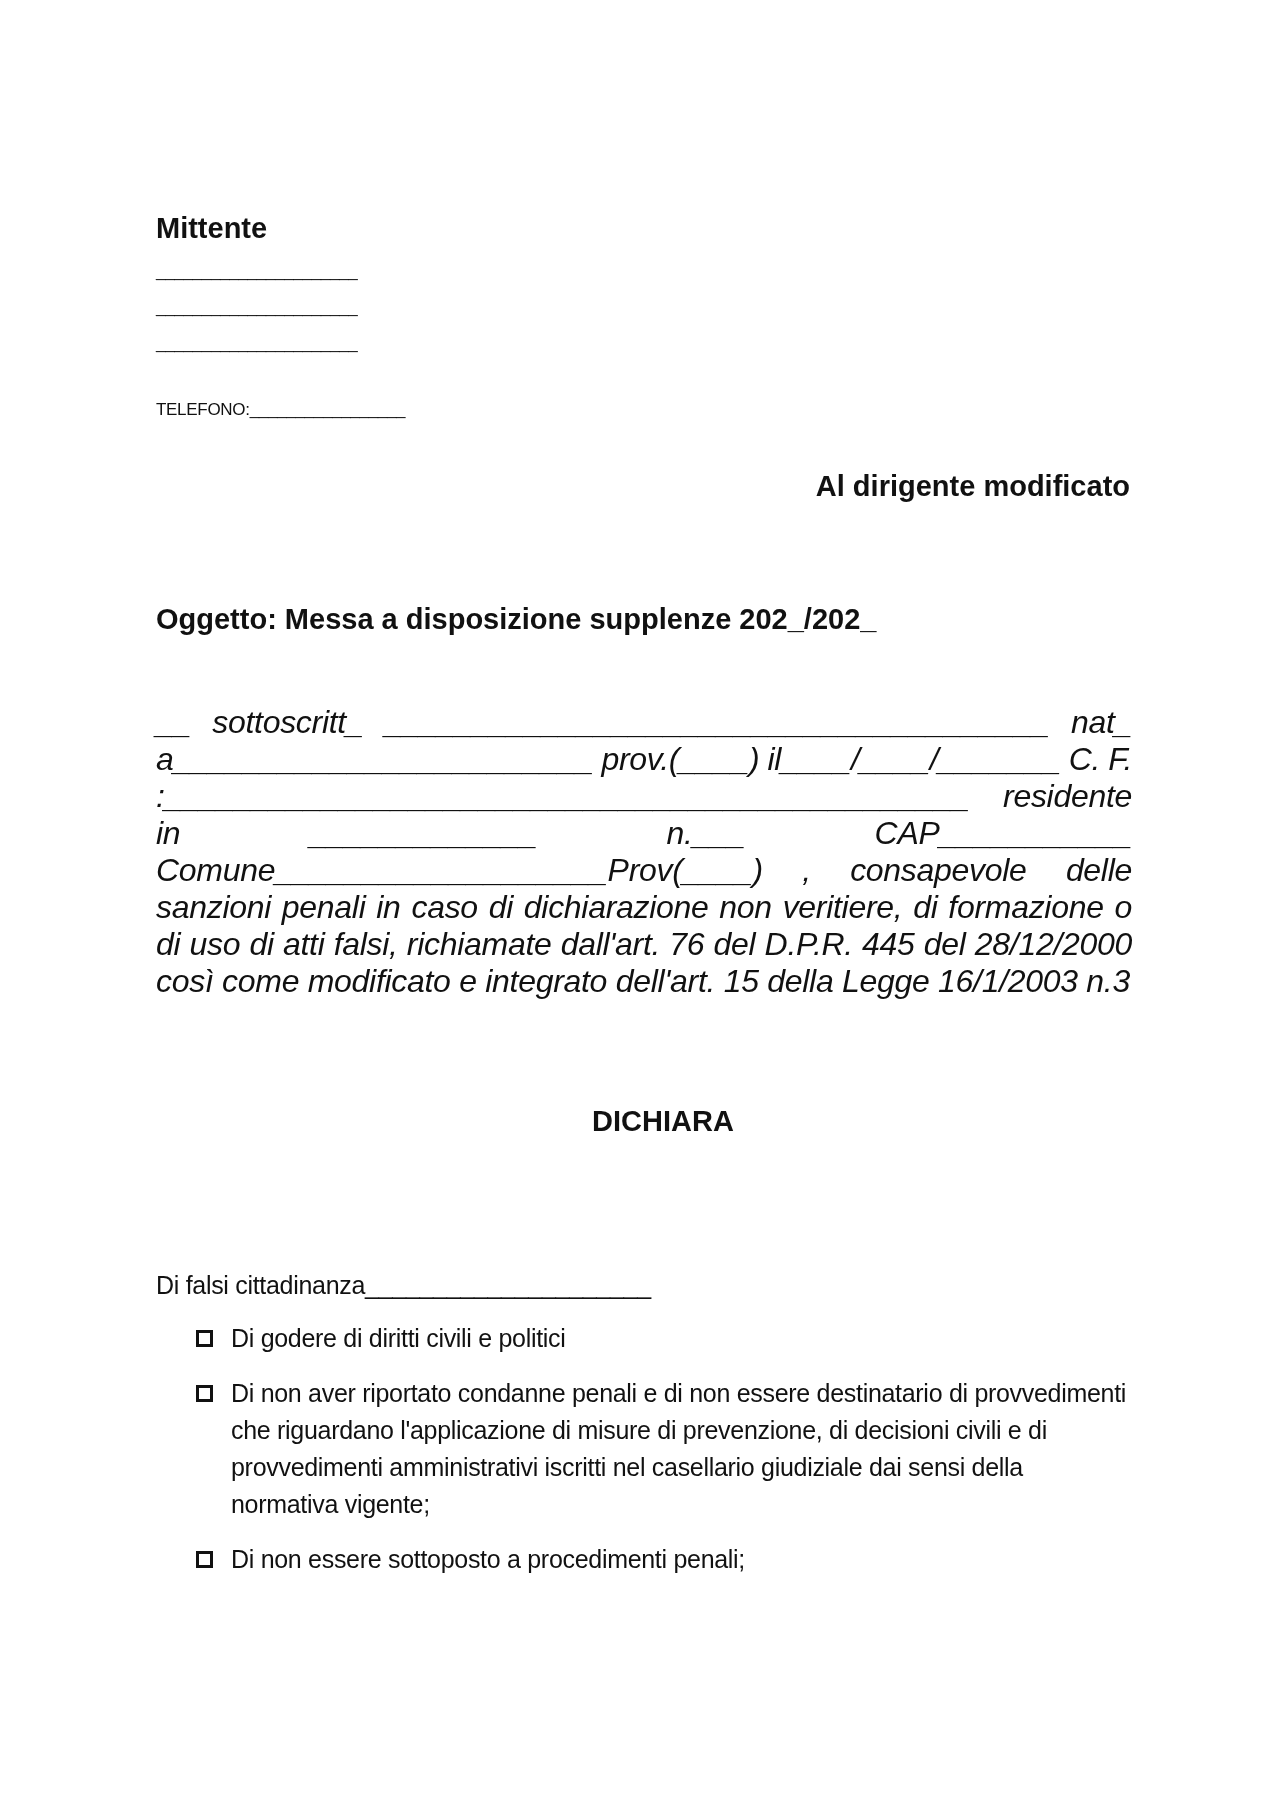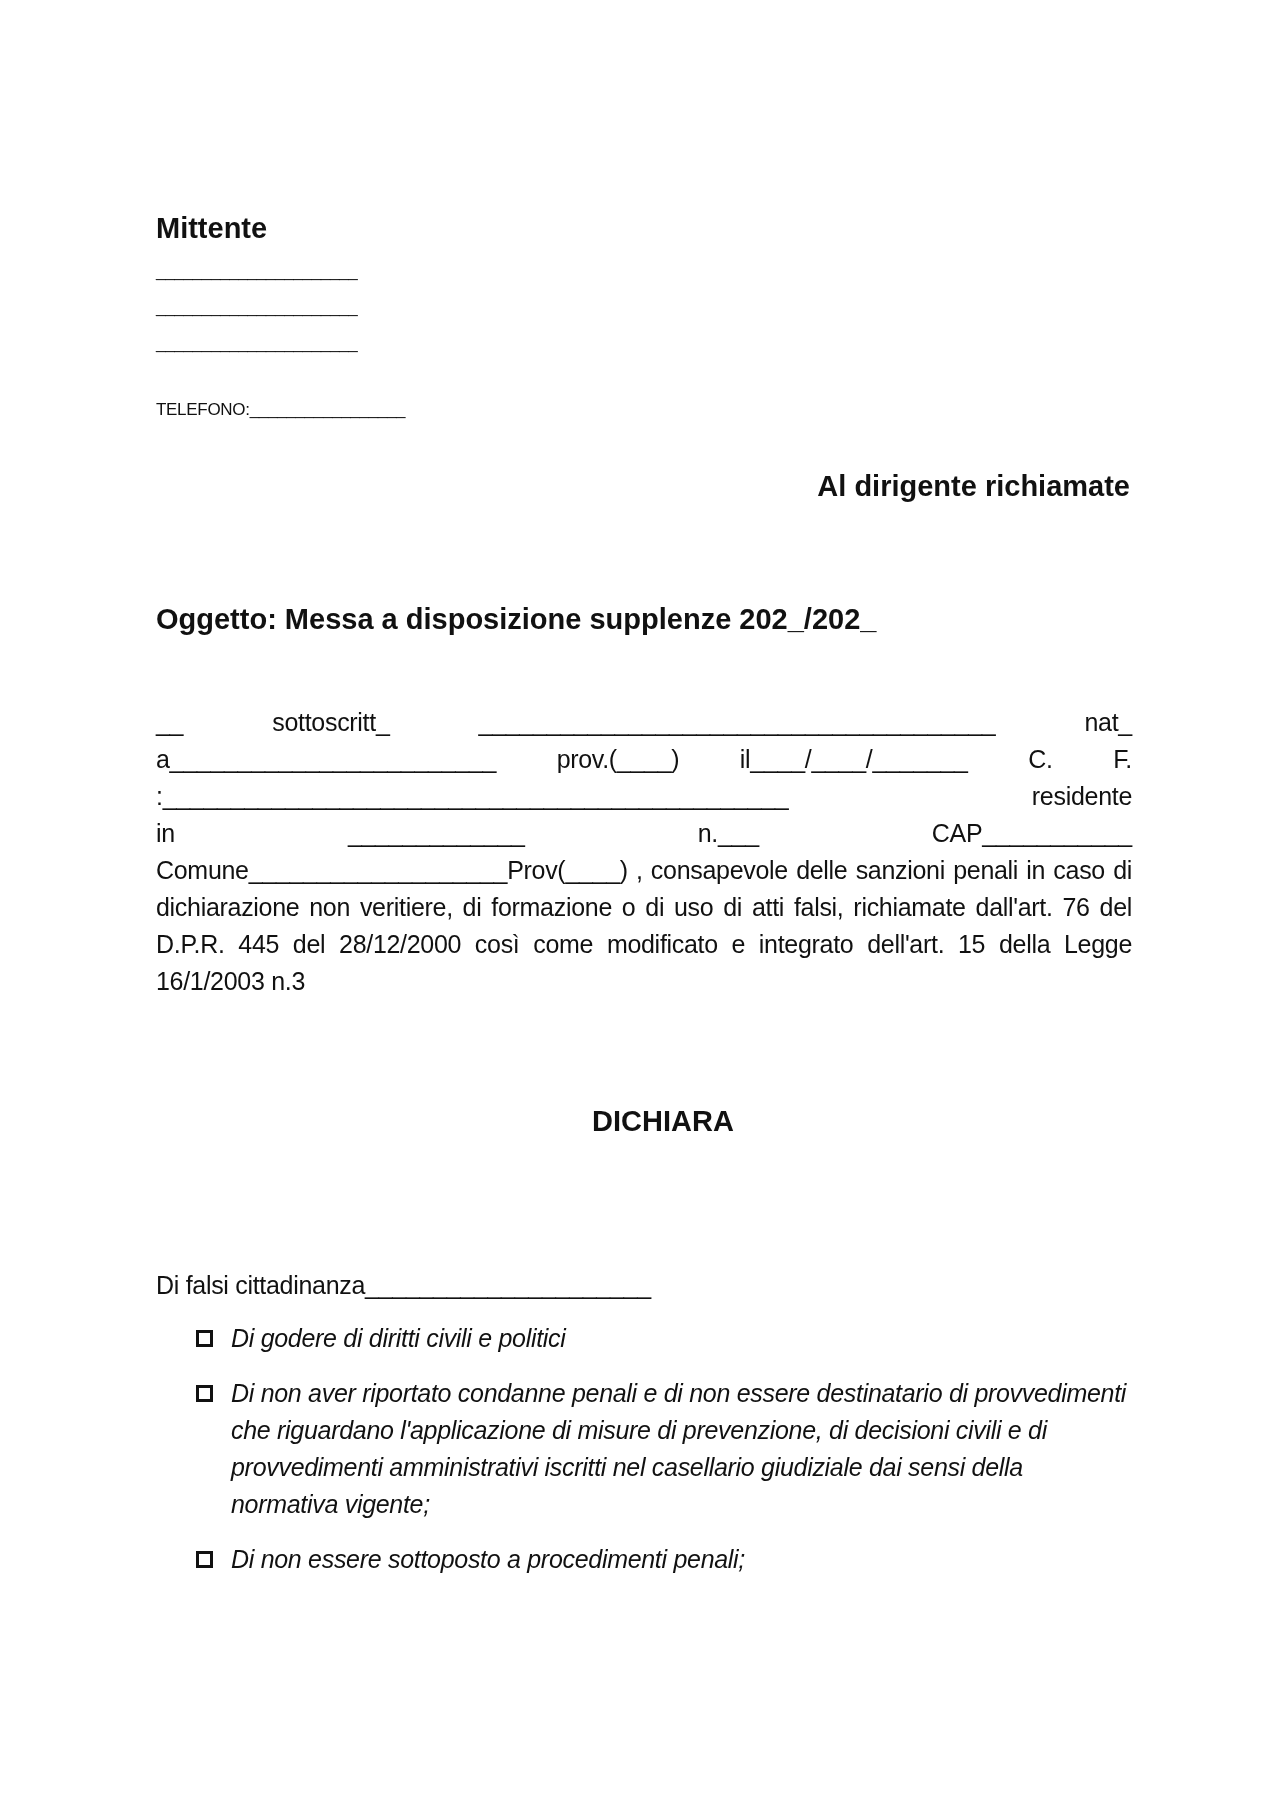--- a/index.html
+++ b/index.html
@@ -5,42 +5,42 @@
   html, body { margin: 0; padding: 0; background: #ffffff; }
   body { width: 1280px; height: 1811px; position: relative; overflow: hidden; color: #111111; }
   .page { position: absolute; left: 0; top: 0; width: 1280px; height: 1811px; background: #ffffff; border-radius: 27px; }
   .sans-b { font-family: "Liberation Sans", sans-serif; font-weight: bold; }
   .body-t { font-family: "Liberation Sans", sans-serif; font-size: 25px; letter-spacing: -0.3px; }
   .abs { position: absolute; white-space: pre; }
   .heading-mittente { left: 156px; top: 212px; font-size: 29px; }
   .line { left: 156px; font-size: 17px; }
   .dest { right: 150px; top: 470px; font-size: 29px; }
   .oggetto { left: 156px; top: 603px; font-size: 29px; }
-  .para { position: absolute; left: 156px; width: 976px; font-family: "Liberation Sans", sans-serif; font-size: 25px; line-height: 37px; letter-spacing: -0.3px; }
+  .para { position: absolute; left: 156px; width: 976px; font-family: "Liberation Sans", sans-serif; font-size: 32px; line-height: 37px; letter-spacing: -0.3px; font-style: italic; }
   .row { display: flex; justify-content: space-between; height: 37px; white-space: pre; }
   .justify { text-align: justify; text-align-last: left; }
   .dichiara { left: 0; width: 1280px; text-align: center; top: 1105px; font-size: 29px; margin-left: 23px; }
   .cittad { left: 156px; top: 1271px; }
   .checklist { position: absolute; left: 196px; width: 940px; font-family: "Liberation Sans", sans-serif; font-size: 25px; line-height: 37px; letter-spacing: -0.3px; }
   .check-item { display: flex; align-items: flex-start; }
   .checkbox { width: 17px; height: 17px; border: 3px solid #111; box-sizing: border-box; margin-top: 10px; margin-right: 18px; flex: 0 0 auto; }
-  .check-text { flex: 1; font-style: italic; }
+  .check-text { flex: 1; }
 </style>
 </head>
 <body>
 
 <div class="page">
 
   <div class="abs sans-b heading-mittente">Mittente</div>
   <div class="abs line body-t" style="top:262px">______________________</div>
   <div class="abs line body-t" style="top:298px">______________________</div>
   <div class="abs line body-t" style="top:334px">______________________</div>
   <div class="abs line body-t" style="top:400px">TELEFONO:_________________</div>
 
-  <div class="abs sans-b dest">Al dirigente richiamate</div>
+  <div class="abs sans-b dest">Al dirigente modificato</div>
 
   <div class="abs sans-b oggetto">Oggetto: Messa a disposizione supplenze 202_/202_</div>
 
   <div class="para" style="top:704px">
     <div class="row">
       <span>__</span>
       <span>sottoscritt_</span>
       <span>______________________________________</span>
       <span>nat_</span>
     </div>

